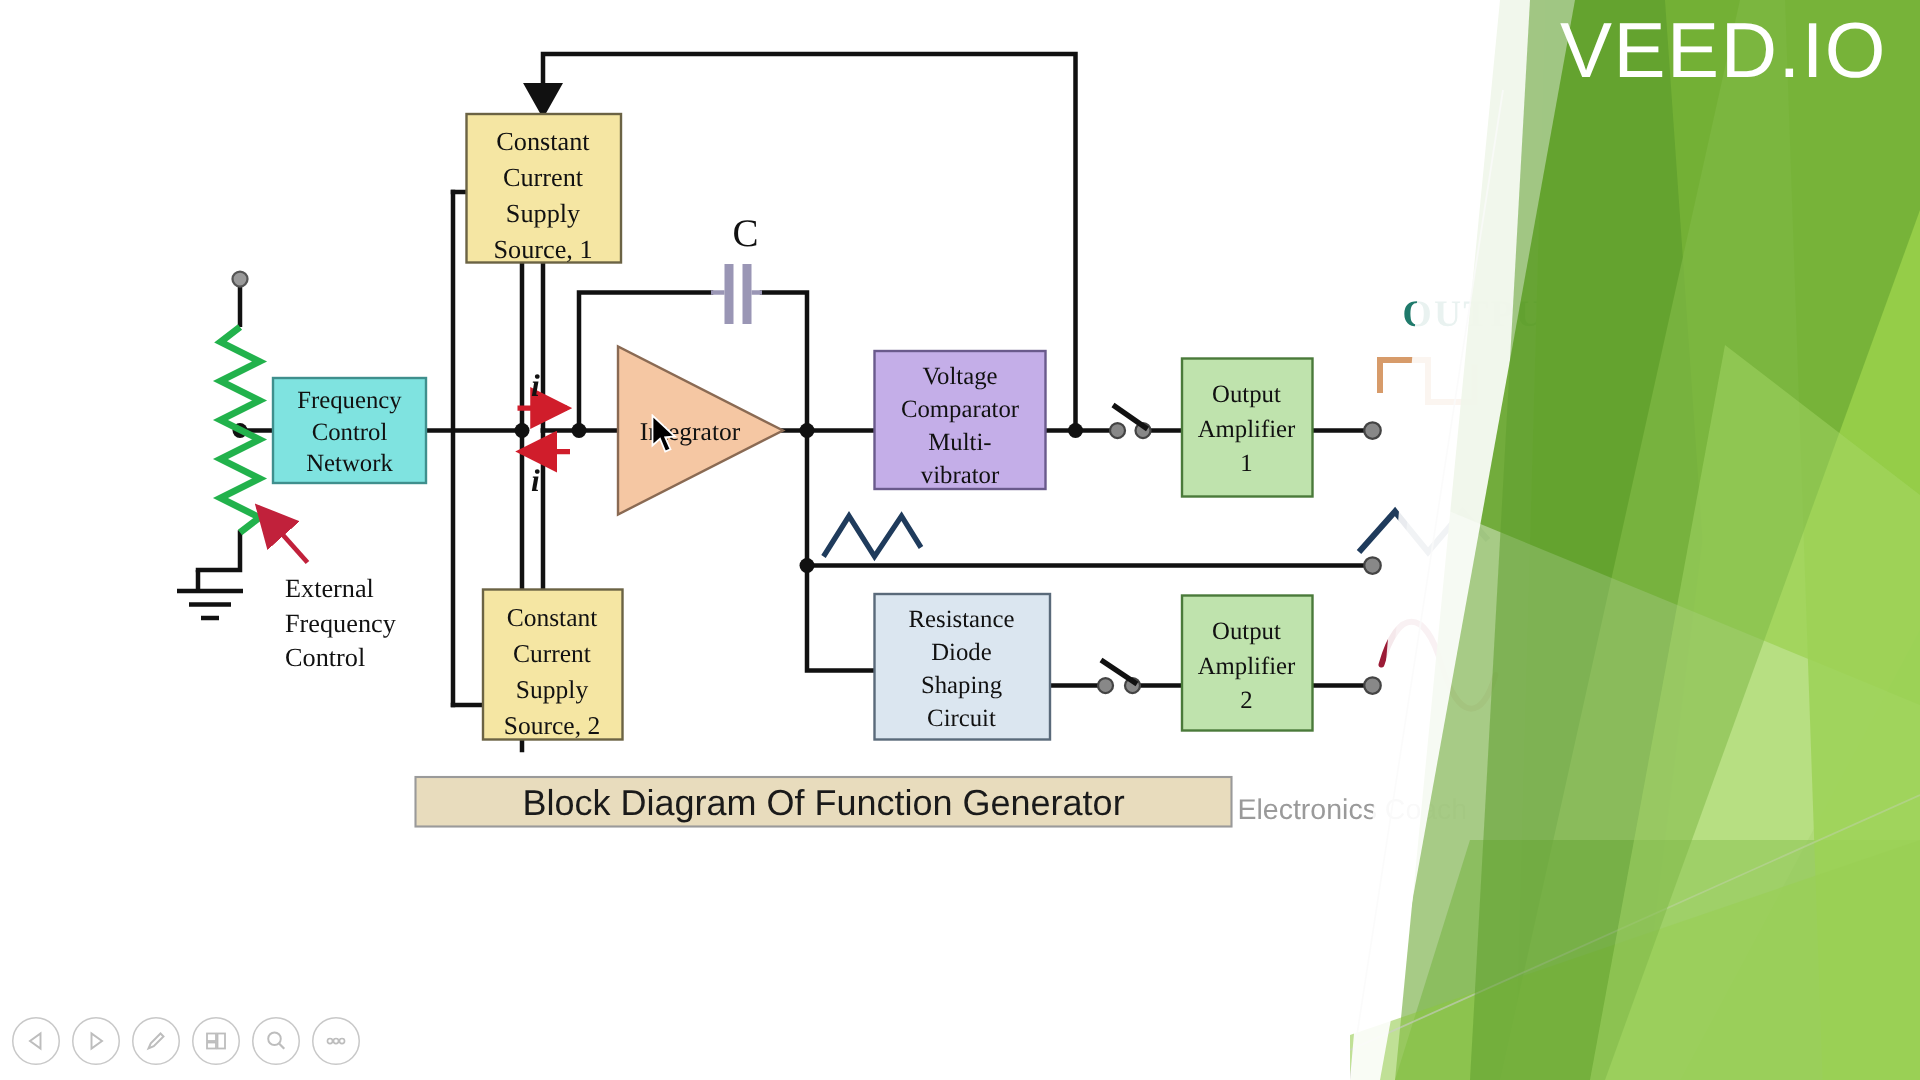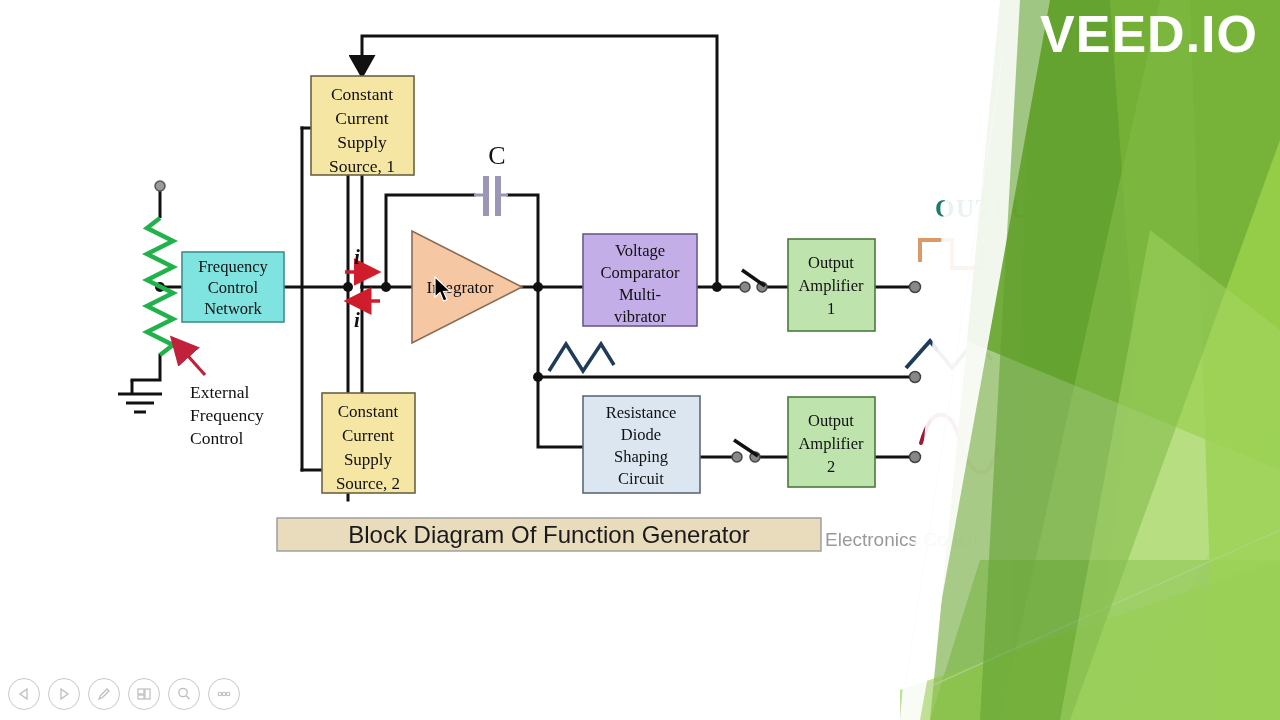--- a/index.html
+++ b/index.html
@@ -2,21 +2,21 @@
 <html><head>
 <meta charset="utf-8">
 <style>
   html,body{margin:0;padding:0;background:#000;}
   body{width:1280px;height:720px;overflow:hidden;font-family:"Liberation Serif",serif;}
   #stage{position:relative;width:1280px;height:720px;background:#ffffff;overflow:hidden;}
   #diagram{position:absolute;left:0;top:0;width:1280px;height:720px;}
   .veed{
     position:absolute;right:22px;top:4px;
     font-family:"Liberation Sans",sans-serif;
-    font-weight:bold;font-size:52px;letter-spacing:1px;color:#ffffff;
+    font-weight:normal;font-size:52px;letter-spacing:1px;color:#ffffff;
     z-index:40;
   }
   #toolbar{
     position:absolute;left:8px;bottom:6px;height:40px;
     display:flex;align-items:center;gap:8px;z-index:50;
   }
   .tbtn{
     width:30px;height:30px;border-radius:50%;
     border:1.2px solid rgba(190,190,190,.85);
     display:flex;align-items:center;justify-content:center;

